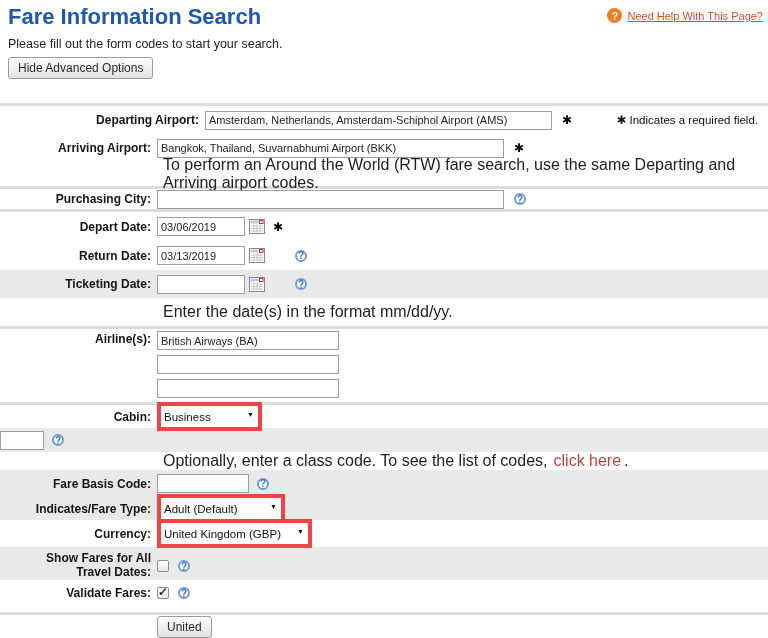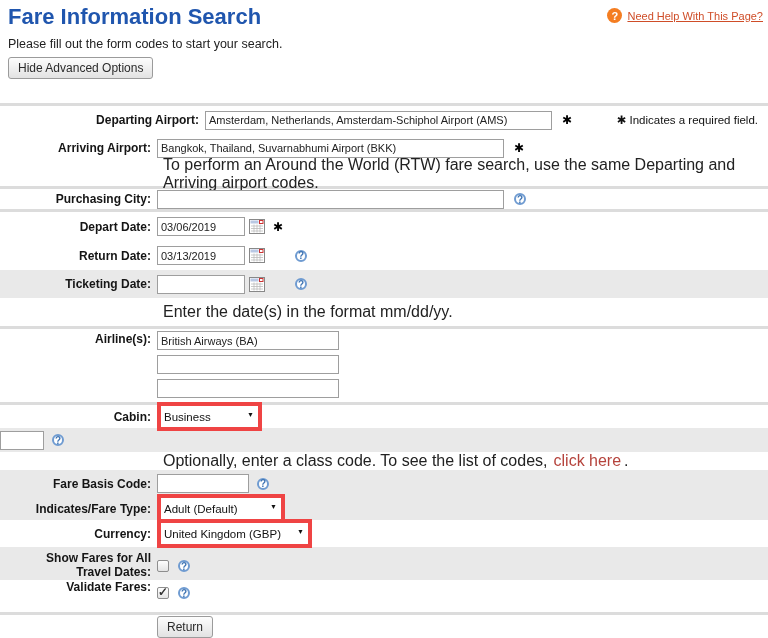--- a/index.html
+++ b/index.html
@@ -231,25 +231,25 @@
     <div>Show Fares for All</div>
     <div>Travel Dates:</div>
   </div>
   <div class="field" style="padding-top:5px">
     <input type="checkbox" style="">
     <span class="help" style="margin-left:9px">?</span>
   </div>
 </div>
 
 <div class="row" style="height:32px; align-items:flex-start;">
-  <div class="lbl" style="">Validate Fares:</div>
+  <div class="lbl" style="padding-top:6px">Validate Fares:</div>
   <div class="field" style="padding-top:7px">
     <input type="checkbox" checked="" style="">
     <span class="help" style="margin-left:9px">?</span>
   </div>
 </div>
 
 <div class="hr"></div>
 
 <div class="row" style="height:23px">
   <div class="lbl"></div>
-  <button class="btn">Return</button>
+  <button class="btn">United</button>
 </div>
 
 </body></html>

